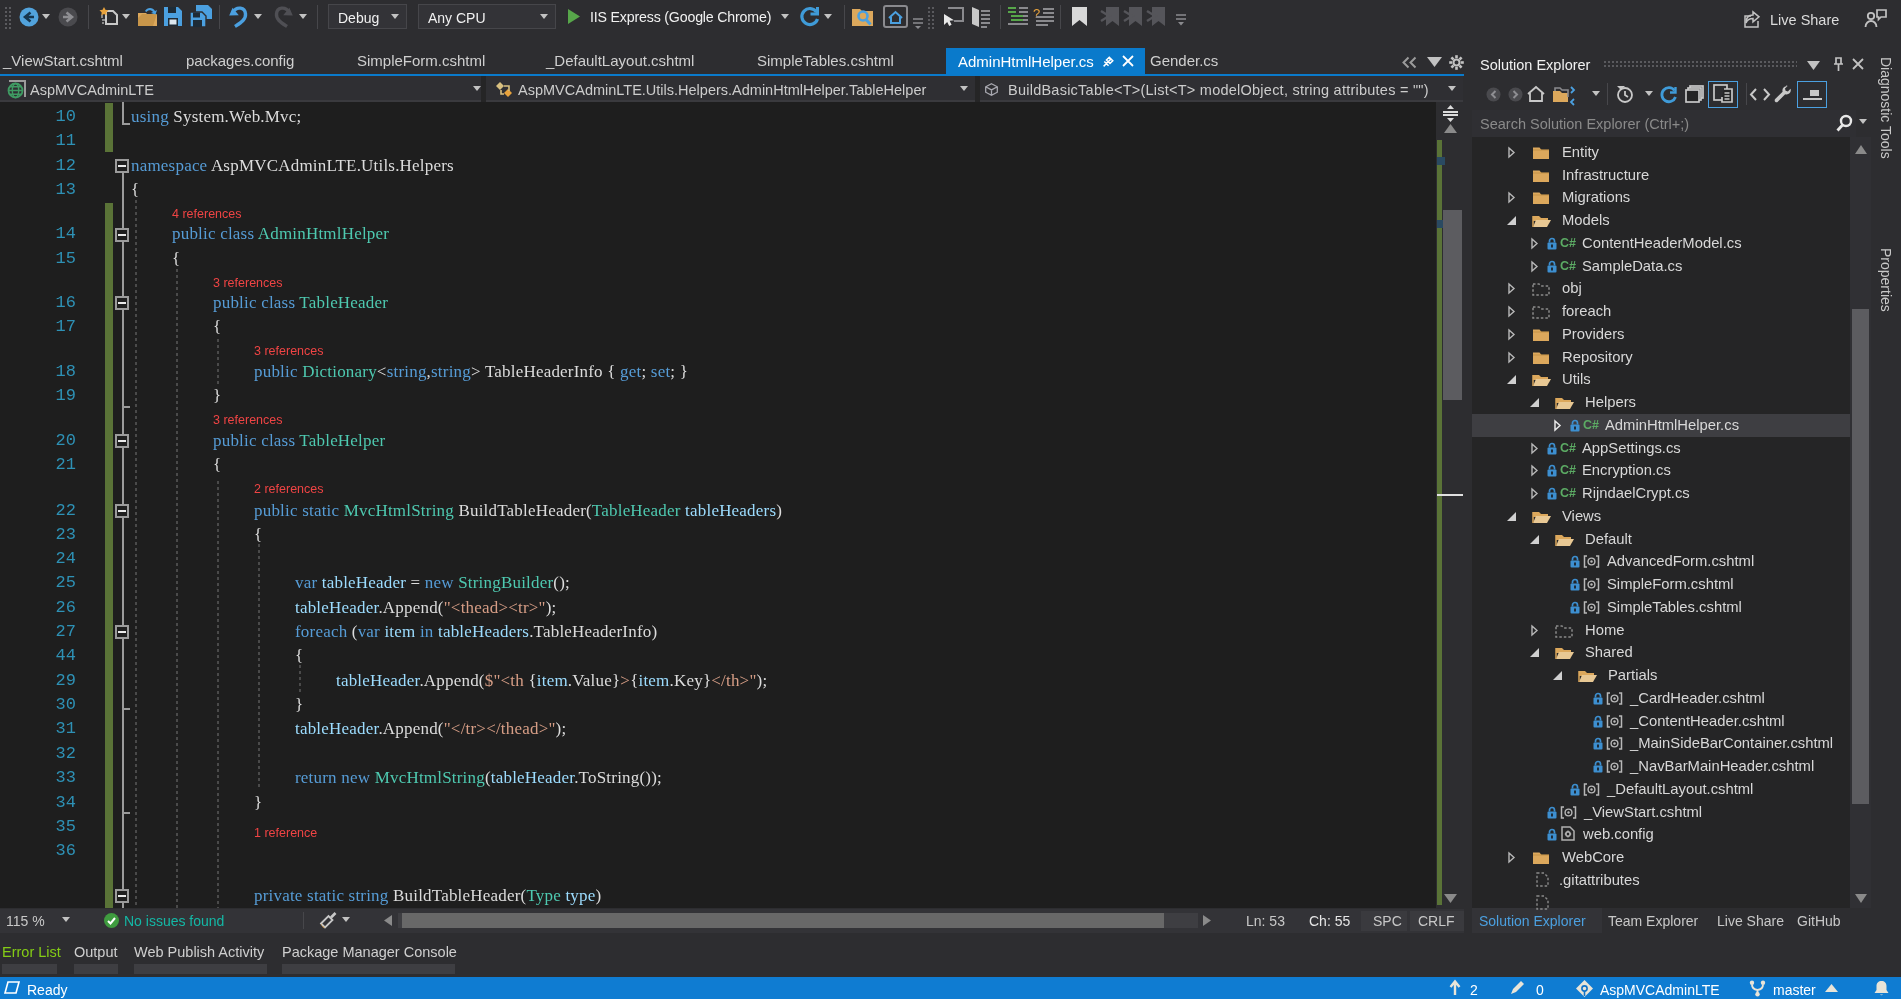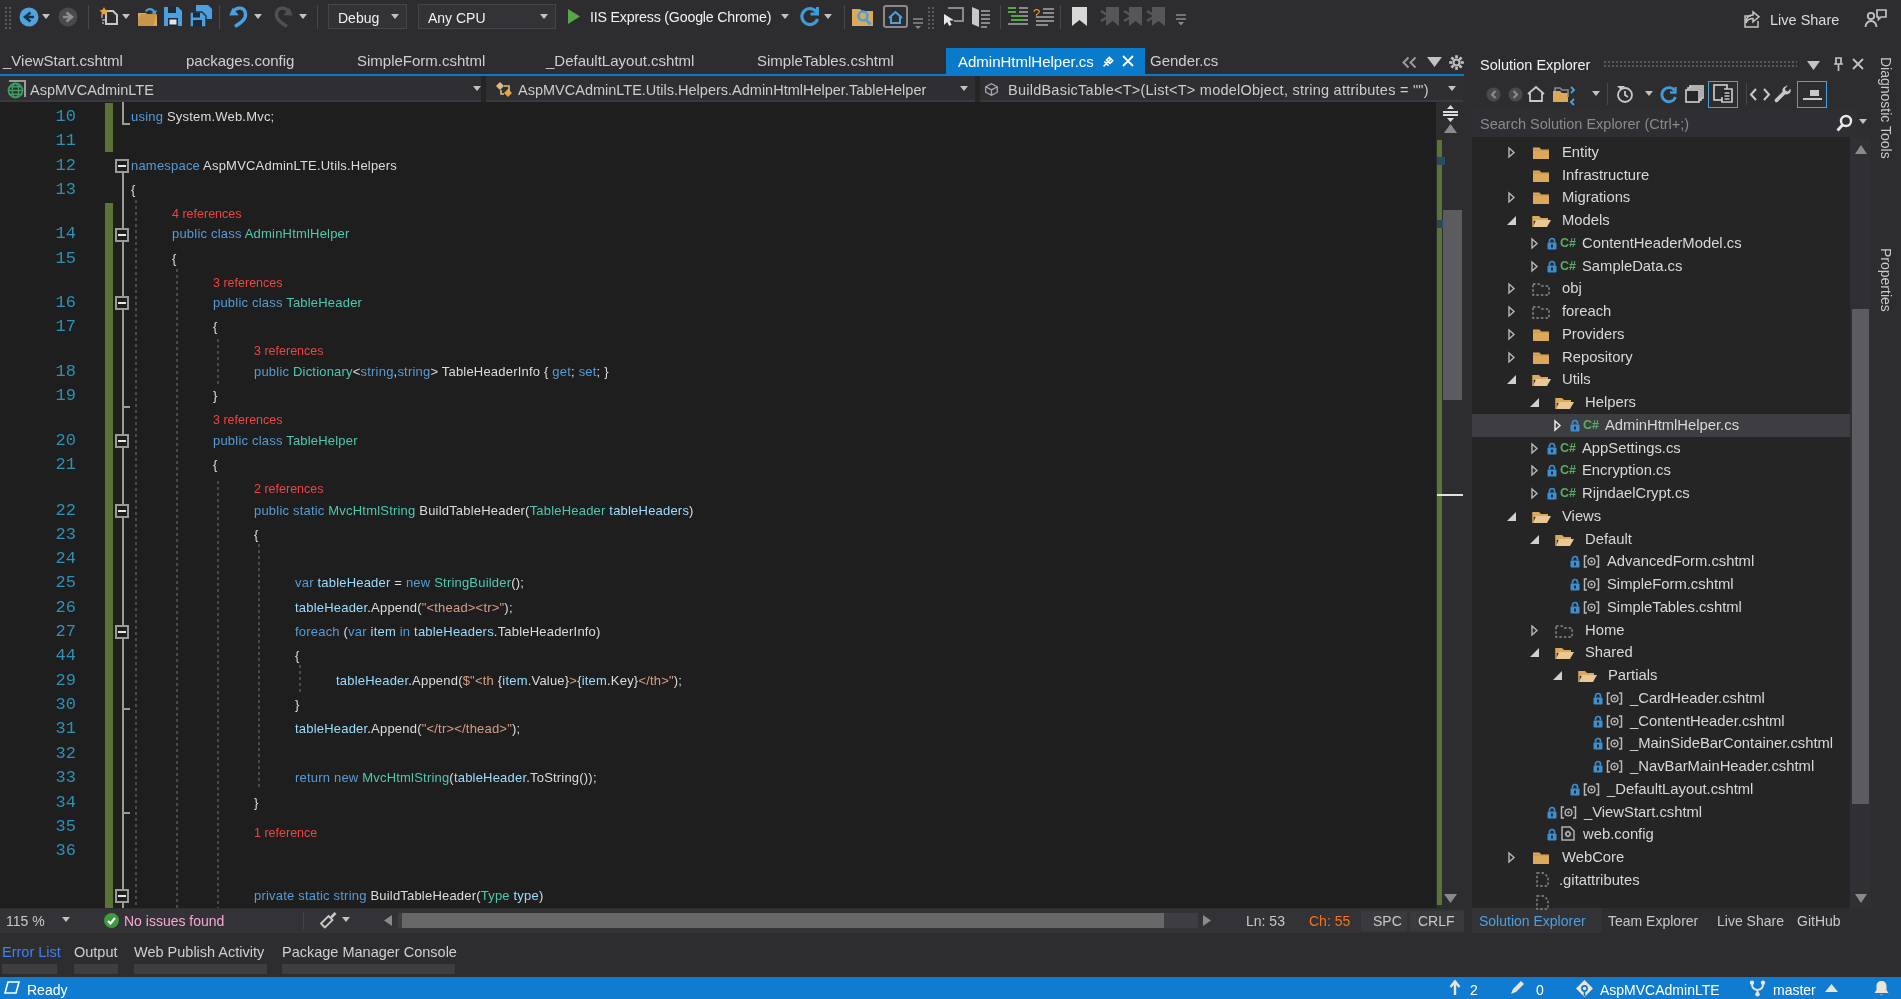--- a/index.html
+++ b/index.html
@@ -1,18 +1,18 @@
 <!DOCTYPE html>
 <html><head><meta charset="utf-8"><title>vs</title><style>
 *{margin:0;padding:0;box-sizing:border-box}
 html,body{width:1901px;height:999px;overflow:hidden}
 body{background:#2d2d30;font-family:"Liberation Sans",sans-serif;position:relative;-webkit-font-smoothing:antialiased}
 .abs{position:absolute}
 svg.abs{overflow:visible}
-.cl{position:absolute;height:24px;line-height:24px;font-family:Liberation Sans, sans-serif;font-size:13px;letter-spacing:0.2px;color:#dcdcdc;white-space:pre}
+.cl{position:absolute;height:24px;line-height:24px;font-family:Liberation Serif, serif;font-size:17px;letter-spacing:0.2px;color:#dcdcdc;white-space:pre}
 .ln{position:absolute;left:0;width:76px;text-align:right;height:24px;line-height:24px;font-family:"Liberation Mono",monospace;font-size:17px;color:#2e91b5}
 .lens{position:absolute;height:20px;line-height:20px;font-size:12.5px;color:#ef4444;font-family:"Liberation Sans",sans-serif}
 .k{color:#569cd6}.t{color:#4ec9b0}.s{color:#d69d85}.v{color:#9cdcfe}
 .guide{position:absolute;width:2px;background-image:repeating-linear-gradient(to bottom,#4a4a4a 0,#4a4a4a 3px,transparent 3px,transparent 6px)}
 .fold{position:absolute;left:115px;width:14px;height:14px;border:2px solid #9b9b9b;background:#1e1e1e;z-index:3}
 .fold:after{content:"";position:absolute;left:1px;right:1px;top:4px;border-top:2px solid #e8e8e8}
 .fline{position:absolute;left:122px;width:2px;background:#9b9b9b}
 .ftick{position:absolute;left:122px;width:8px;height:2px;background:#9b9b9b}
 .green{position:absolute;left:105px;width:8px;background:#5a7337}
 .ui{position:absolute;white-space:pre}
@@ -305,47 +305,47 @@
   </svg>
 <div class="abs" style="left:0;top:909px;width:1464px;height:24px;background:#333337"></div>
 <div class="abs" style="left:1361px;top:911px;width:46px;height:20px;background:#3a3a3e"></div>
 <div class="abs" style="left:1410px;top:911px;width:54px;height:20px;background:#3a3a3e"></div>
 <div class="ui" style="left:6px;top:913px;font-size:14px;color:#c8c8c8">115 %</div>
 <div class="caret" style="left:62px;top:917px"></div>
 <svg class="abs" style="left:104px;top:913px" width="15" height="15">
     <circle cx="7.5" cy="7.5" r="7.5" fill="#3f9b3f"></circle>
     <path d="M4 8 l2.5 2.5 L11 5" stroke="#fff" stroke-width="2" fill="none"></path>
   </svg>
-<div class="ui" style="left:124px;top:913px;font-size:14px;color:#f9a8d4">No issues found</div>
+<div class="ui" style="left:124px;top:913px;font-size:14px;color:#14b8a6">No issues found</div>
 <div class="vsep" style="left:303px;top:912px;height:17px"></div>
 <svg class="abs" style="left:320px;top:912px" width="17" height="17">
     <path d="M1 11.5 L8.5 4 L12.5 8 L5 15.5 z" fill="none" stroke="#c8c8c8" stroke-width="1.8"></path>
     <path d="M1 11.5 L3 15.5 L5 15.5 L1 13z" fill="#e8a33d"></path>
     <path d="M11 5.5 L15.5 1" stroke="#c8c8c8" stroke-width="2.6"></path>
   </svg>
 <div class="caret" style="left:342px;top:917px"></div>
 <svg class="abs" style="left:384px;top:915px" width="8" height="11">
     <path d="M8 0 L0 5.5 L8 11z" fill="#8a8a8a"></path>
   </svg>
 <div class="abs" style="left:398px;top:913px;width:800px;height:15px;background:#3e3e42"></div>
 <div class="abs" style="left:402px;top:913px;width:762px;height:15px;background:#686868"></div>
 <svg class="abs" style="left:1203px;top:915px" width="8" height="11">
     <path d="M0 0 L8 5.5 L0 11z" fill="#8a8a8a"></path>
   </svg>
 <div class="ui" style="left:1246px;top:913px;font-size:14px;color:#c8c8c8">Ln: 53</div>
-<div class="ui" style="left:1309px;top:913px;font-size:14px;color:#f97316">Ch: 55</div>
+<div class="ui" style="left:1309px;top:913px;font-size:14px;color:#e5e5e5">Ch: 55</div>
 <div class="ui" style="left:1373px;top:913px;font-size:14px;color:#c8c8c8">SPC</div>
 <div class="ui" style="left:1418px;top:913px;font-size:14px;color:#c8c8c8">CRLF</div>
 <div class="abs" style="left:1472px;top:908px;width:130px;height:25px;background:#333337"></div>
 <div class="ui" style="left:1479px;top:913px;font-size:14px;color:#4ba0e0">Solution Explorer</div>
 <div class="ui" style="left:1608px;top:913px;font-size:14px;color:#c8c8c8">Team Explorer</div>
 <div class="ui" style="left:1717px;top:913px;font-size:14px;color:#c8c8c8">Live Share</div>
 <div class="ui" style="left:1797px;top:913px;font-size:14px;color:#c8c8c8">GitHub</div>
 <div class="abs" style="left:0;top:933px;width:1901px;height:44px;background:#2d2d30"></div>
-<div class="ui" style="left:2px;top:944px;font-size:14.5px;color:#3b82f6">Error List</div>
+<div class="ui" style="left:2px;top:944px;font-size:14.5px;color:#84cc16">Error List</div>
 <div class="ui" style="left:74px;top:944px;font-size:14.5px;color:#cfcfcf">Output</div>
 <div class="ui" style="left:134px;top:944px;font-size:14.5px;color:#cfcfcf">Web Publish Activity</div>
 <div class="ui" style="left:282px;top:944px;font-size:14.5px;color:#cfcfcf">Package Manager Console</div>
 <div class="abs" style="left:2px;top:964px;width:55px;height:10px;background:#3e3e42"></div>
 <div class="abs" style="left:74px;top:964px;width:44px;height:10px;background:#3e3e42"></div>
 <div class="abs" style="left:134px;top:964px;width:133px;height:10px;background:#3e3e42"></div>
 <div class="abs" style="left:282px;top:964px;width:173px;height:10px;background:#3e3e42"></div>
 <div class="abs" style="left:0;top:977px;width:1901px;height:22px;background:#0f7cd2"></div>
 <svg class="abs" style="left:4px;top:981px" width="16" height="13">
     <path d="M4 1 h11 l-3 11 h-11 z" fill="none" stroke="#fff" stroke-width="1.6"></path>

